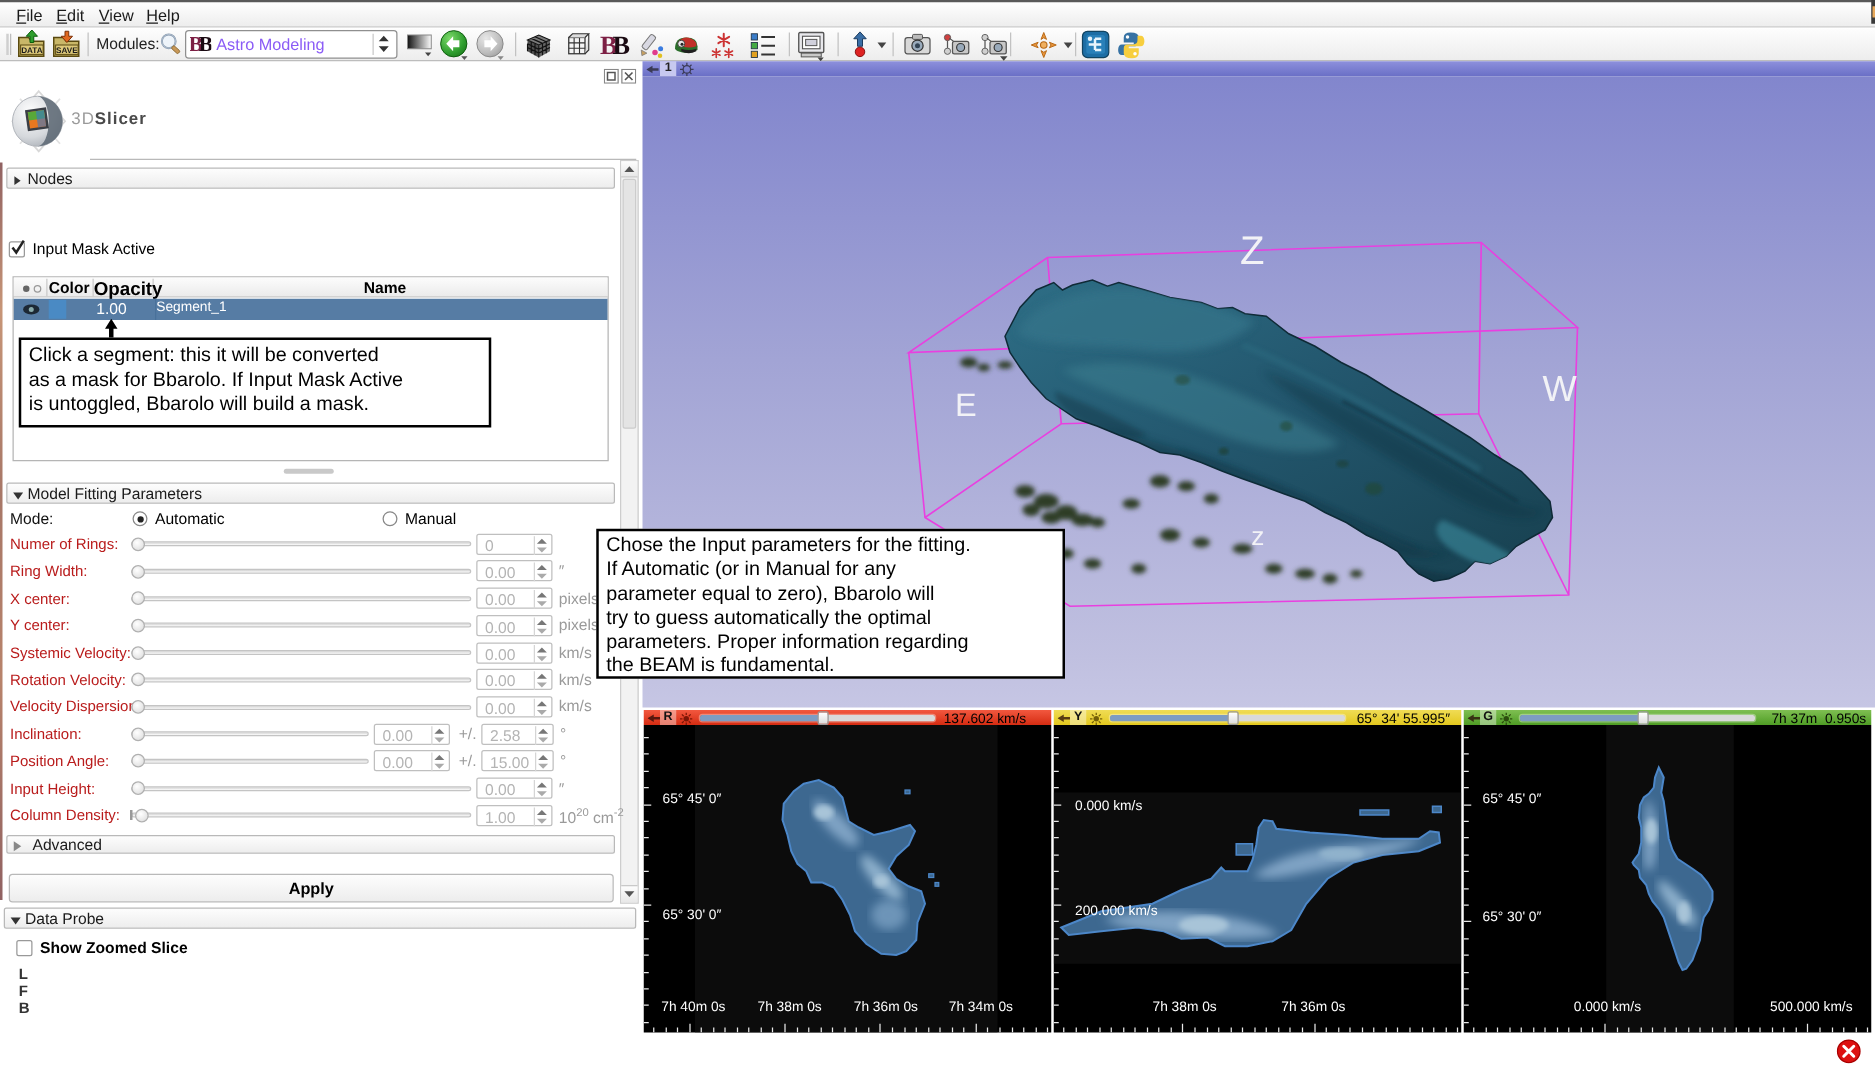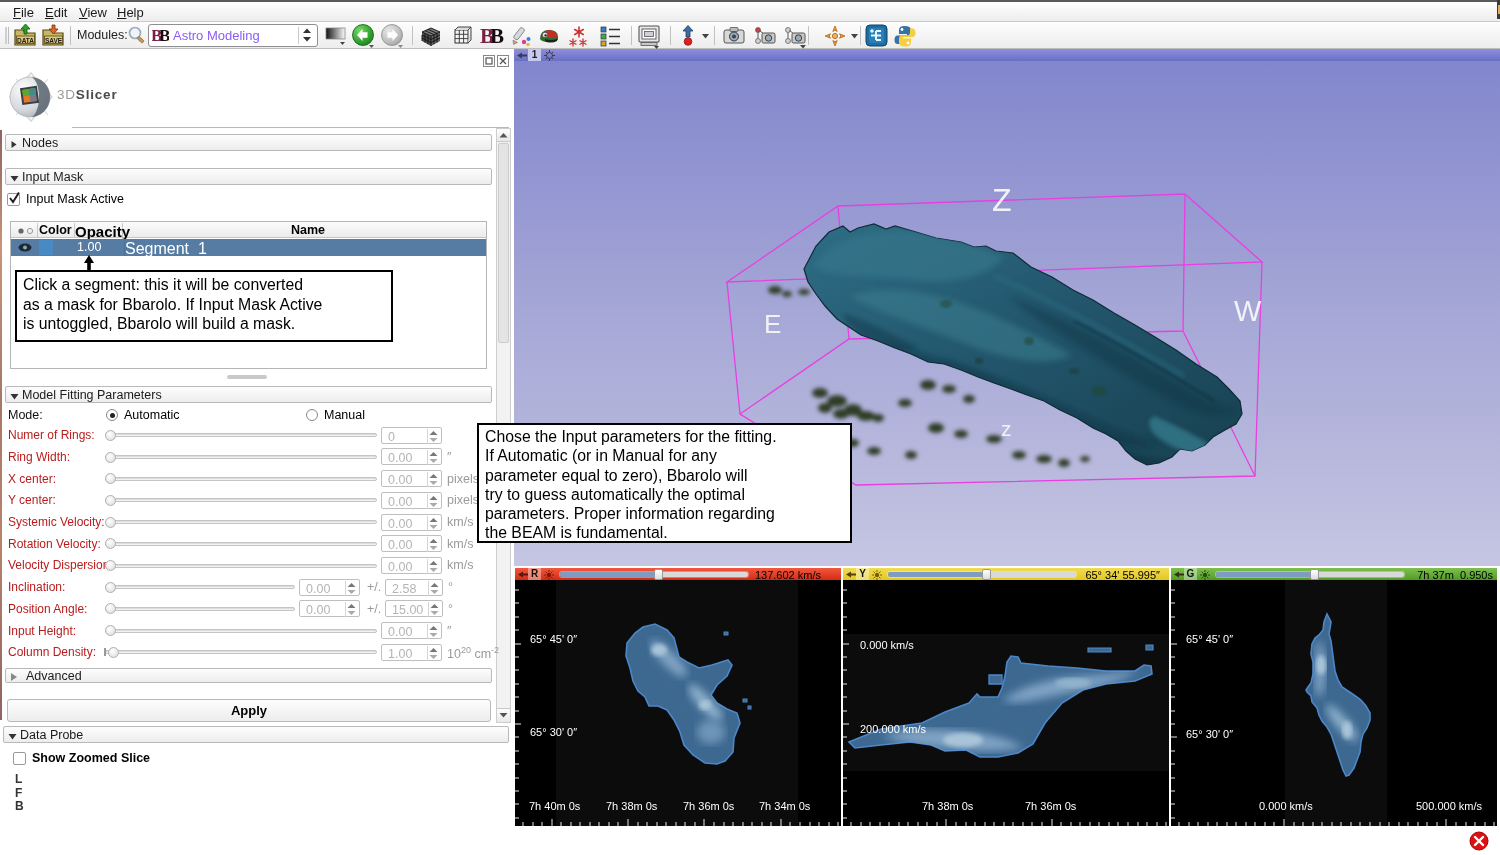--- a/index.html
+++ b/index.html
@@ -272,26 +272,20 @@
       </svg>
   </div>
 
   <div class="secbtn" style="top:84px">
       <svg class="tri" width="8" height="10">
         <path d="M1.5 1 L6.5 4.5 L1.5 8 Z" fill="#333"></path>
       </svg>
       <span class="lbl">Nodes</span>
     </div>
 
-  <div class="secbtn" style="top:118px">
-      <svg class="tri" width="9" height="9">
-        <path d="M0.5 2 L8.5 2 L4.5 7.5 Z" fill="#333"></path>
-      </svg>
-      <span class="lbl">Input Mask</span>
-    </div>
   <div class="abs" style="left:7px;top:143px;width:13px;height:13px;background:#fff;border:1px solid #999;border-radius:2px"></div>
   <svg class="abs" style="left:8px;top:141px" width="13" height="14">
       <path d="M2 7 L5 11 L11 1.5" fill="none" stroke="#222" stroke-width="2"></path>
     </svg>
   <span class="abs" style="left:26px;top:142px;font-size:12.5px">Input Mask Active</span>
 
   <div class="abs" style="left:10px;top:171px;width:477px;height:148px;background:#fff;border:1px solid #b5b5b5">
     <div class="abs" style="left:0;top:0;width:475px;height:16px;background:linear-gradient(#fcfcfc,#ebebeb);border-bottom:1px solid #c5c5c5"></div>
     <div class="abs" style="left:26px;top:1px;width:1px;height:14px;background:#c9c9c9"></div>
     <div class="abs" style="left:63px;top:1px;width:1px;height:14px;background:#c9c9c9"></div>
@@ -304,21 +298,21 @@
     <span class="abs" style="left:64px;top:1px;font-size:15px;font-weight:bold">Opacity</span>
     <span class="abs" style="left:280px;top:1px;font-size:12.5px;font-weight:bold">Name</span>
     <div class="abs" style="left:0;top:17px;width:475px;height:17px;background:#567ca4">
       <svg class="abs" style="left:7px;top:4px" width="14" height="9">
           <ellipse cx="7" cy="4.5" rx="6.5" ry="4" fill="#1c2834"></ellipse>
           <circle cx="7" cy="4.5" r="2" fill="#8aa"></circle>
         </svg>
       <div class="abs" style="left:28px;top:1px;width:14px;height:15px;background:#4a8ac4"></div>
       <div class="abs" style="left:113px;top:0px;width:1px;height:17px;background:#49719a"></div>
       <span class="abs" style="left:66px;top:1px;font-size:12.5px;color:#fff">1.00</span>
-      <span class="abs" style="left:114px;top:1px;font-size:16px;color:#fff">Segment_1</span>
+      <span class="abs" style="left:114px;top:1px;font-size:11px;color:#fff">Segment_1</span>
     </div>
   </div>
   <svg class="abs" style="left:80px;top:205px" width="18" height="17">
       <path d="M9 0 L14 8 L10.8 8 L10.8 17 L7.2 17 L7.2 8 L4 8 Z" fill="#000"></path>
     </svg>
 
   <div class="abs" style="left:227px;top:325px;width:40px;height:4px;background:#c9c9c9;border-radius:2px"></div>
 
   <div class="secbtn" style="top:336px">
       <svg class="tri" width="9" height="9">

